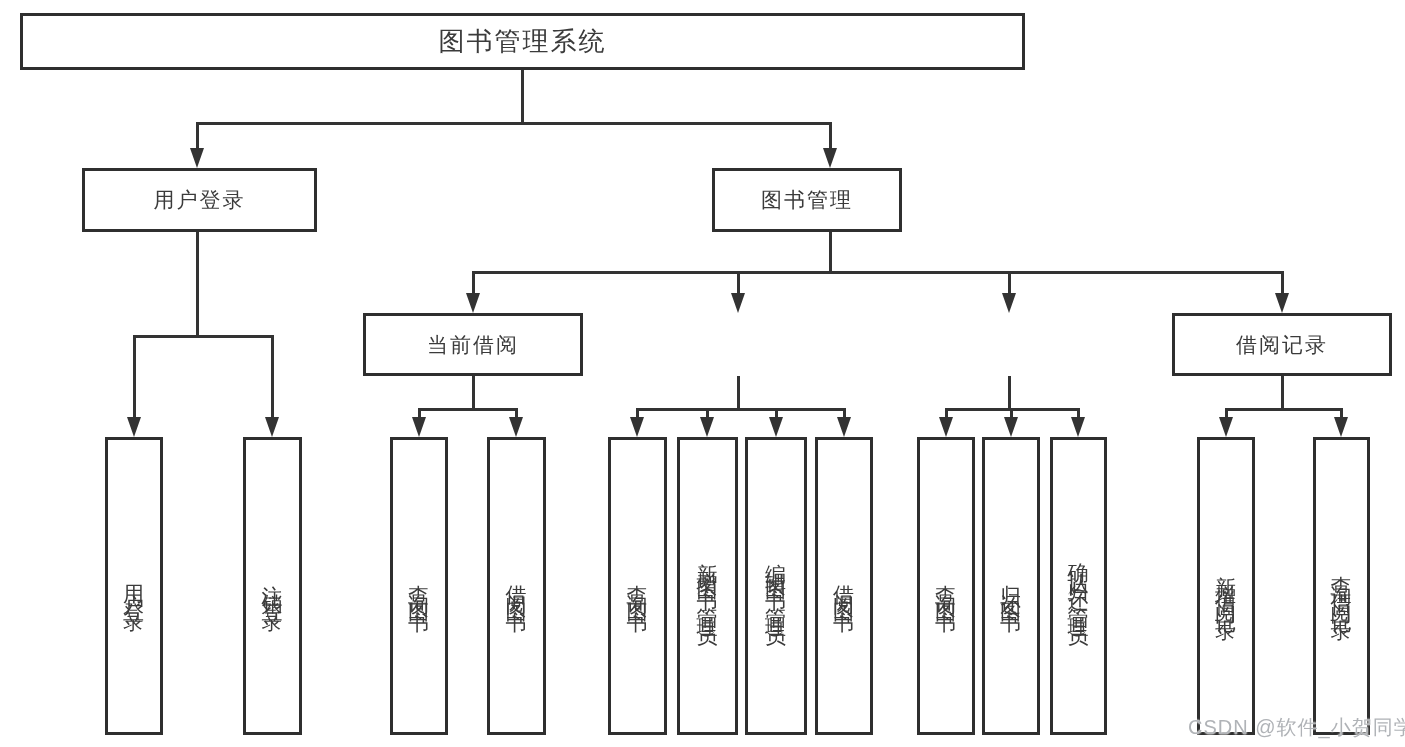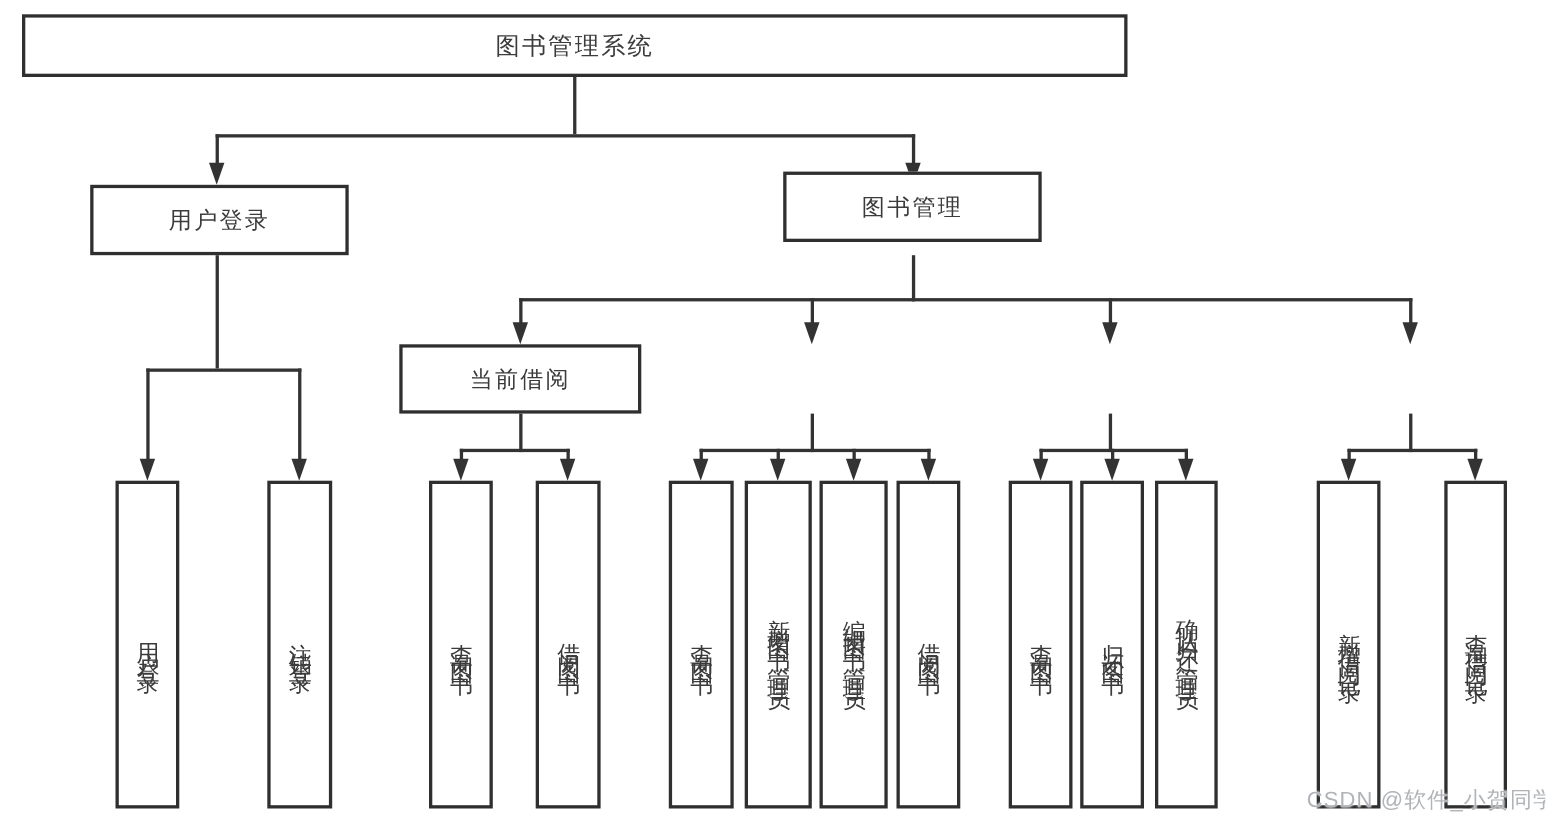--- a/index.html
+++ b/index.html
@@ -21,21 +21,21 @@
     box-sizing: border-box;
     border: 3px solid #2f2f2f;
     background: #ffffff;
     display: flex;
     align-items: center;
     justify-content: center;
     font-size: 21px;
     letter-spacing: 2px;
     color: #3b3b3b;
   }
-  .root-box { font-size: 22px; }
+  .root-box { font-size: 26px; }
   
   .vbox {
     position: absolute;
     box-sizing: border-box;
     border: 3px solid #2f2f2f;
     background: #ffffff;
     display: flex;
     align-items: center;
     justify-content: center;
     top: 437px;
@@ -85,21 +85,21 @@
   <div class="vl" style="left:521px;top:70px;height:52px"></div>
   <div class="hl" style="left:196px;top:122px;width:636px"></div>
   <div class="vl" style="left:196px;top:122px;height:32px"></div>
   <div class="ah" style="left:190px;top:148px"></div>
   <div class="vl" style="left:829px;top:122px;height:32px"></div>
   <div class="ah" style="left:823px;top:148px"></div>
 
   <div class="box" style="left:82px;top:168px;width:235px;height:64px">
     <span>用户登录</span>
   </div>
-  <div class="box" style="left:712px;top:156px;width:235px;height:64px">
+  <div class="box" style="left:712px;top:168px;width:190px;height:64px">
     <span>图书管理</span>
   </div>
 
   <div class="vl" style="left:196px;top:232px;height:103px"></div>
   <div class="hl" style="left:133px;top:335px;width:141px"></div>
   <div class="vl" style="left:133px;top:335px;height:86px"></div>
   <div class="ah" style="left:127px;top:417px"></div>
   <div class="vl" style="left:271px;top:335px;height:86px"></div>
   <div class="ah" style="left:265px;top:417px"></div>
 
@@ -110,20 +110,23 @@
   <div class="vl" style="left:737px;top:271px;height:26px"></div>
   <div class="ah" style="left:731px;top:293px"></div>
   <div class="vl" style="left:1008px;top:271px;height:26px"></div>
   <div class="ah" style="left:1002px;top:293px"></div>
   <div class="vl" style="left:1281px;top:271px;height:26px"></div>
   <div class="ah" style="left:1275px;top:293px"></div>
 
   <div class="box" style="left:363px;top:313px;width:220px;height:63px">
     <span>当前借阅</span>
   </div>
+  <div class="box" style="left:1172px;top:313px;width:220px;height:63px">
+    <span>借阅记录</span>
+  </div>
 
   <div class="vl" style="left:472px;top:376px;height:35px"></div>
   <div class="hl" style="left:418px;top:408px;width:100px"></div>
   <div class="vl" style="left:418px;top:408px;height:15px"></div>
   <div class="ah" style="left:412px;top:417px"></div>
   <div class="vl" style="left:515px;top:408px;height:15px"></div>
   <div class="ah" style="left:509px;top:417px"></div>
 
   <div class="vl" style="left:737px;top:376px;height:35px"></div>
   <div class="hl" style="left:636px;top:408px;width:210px"></div>

